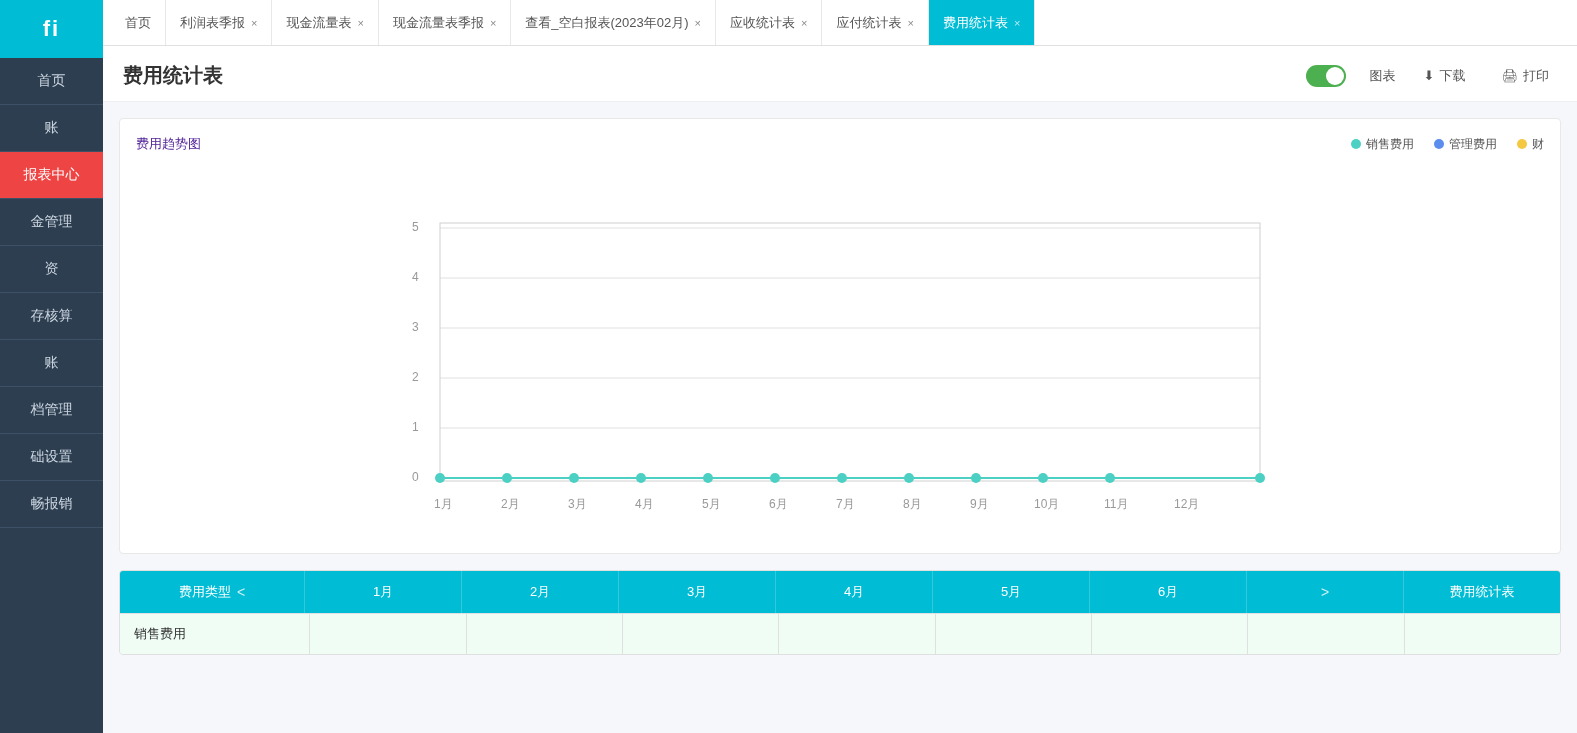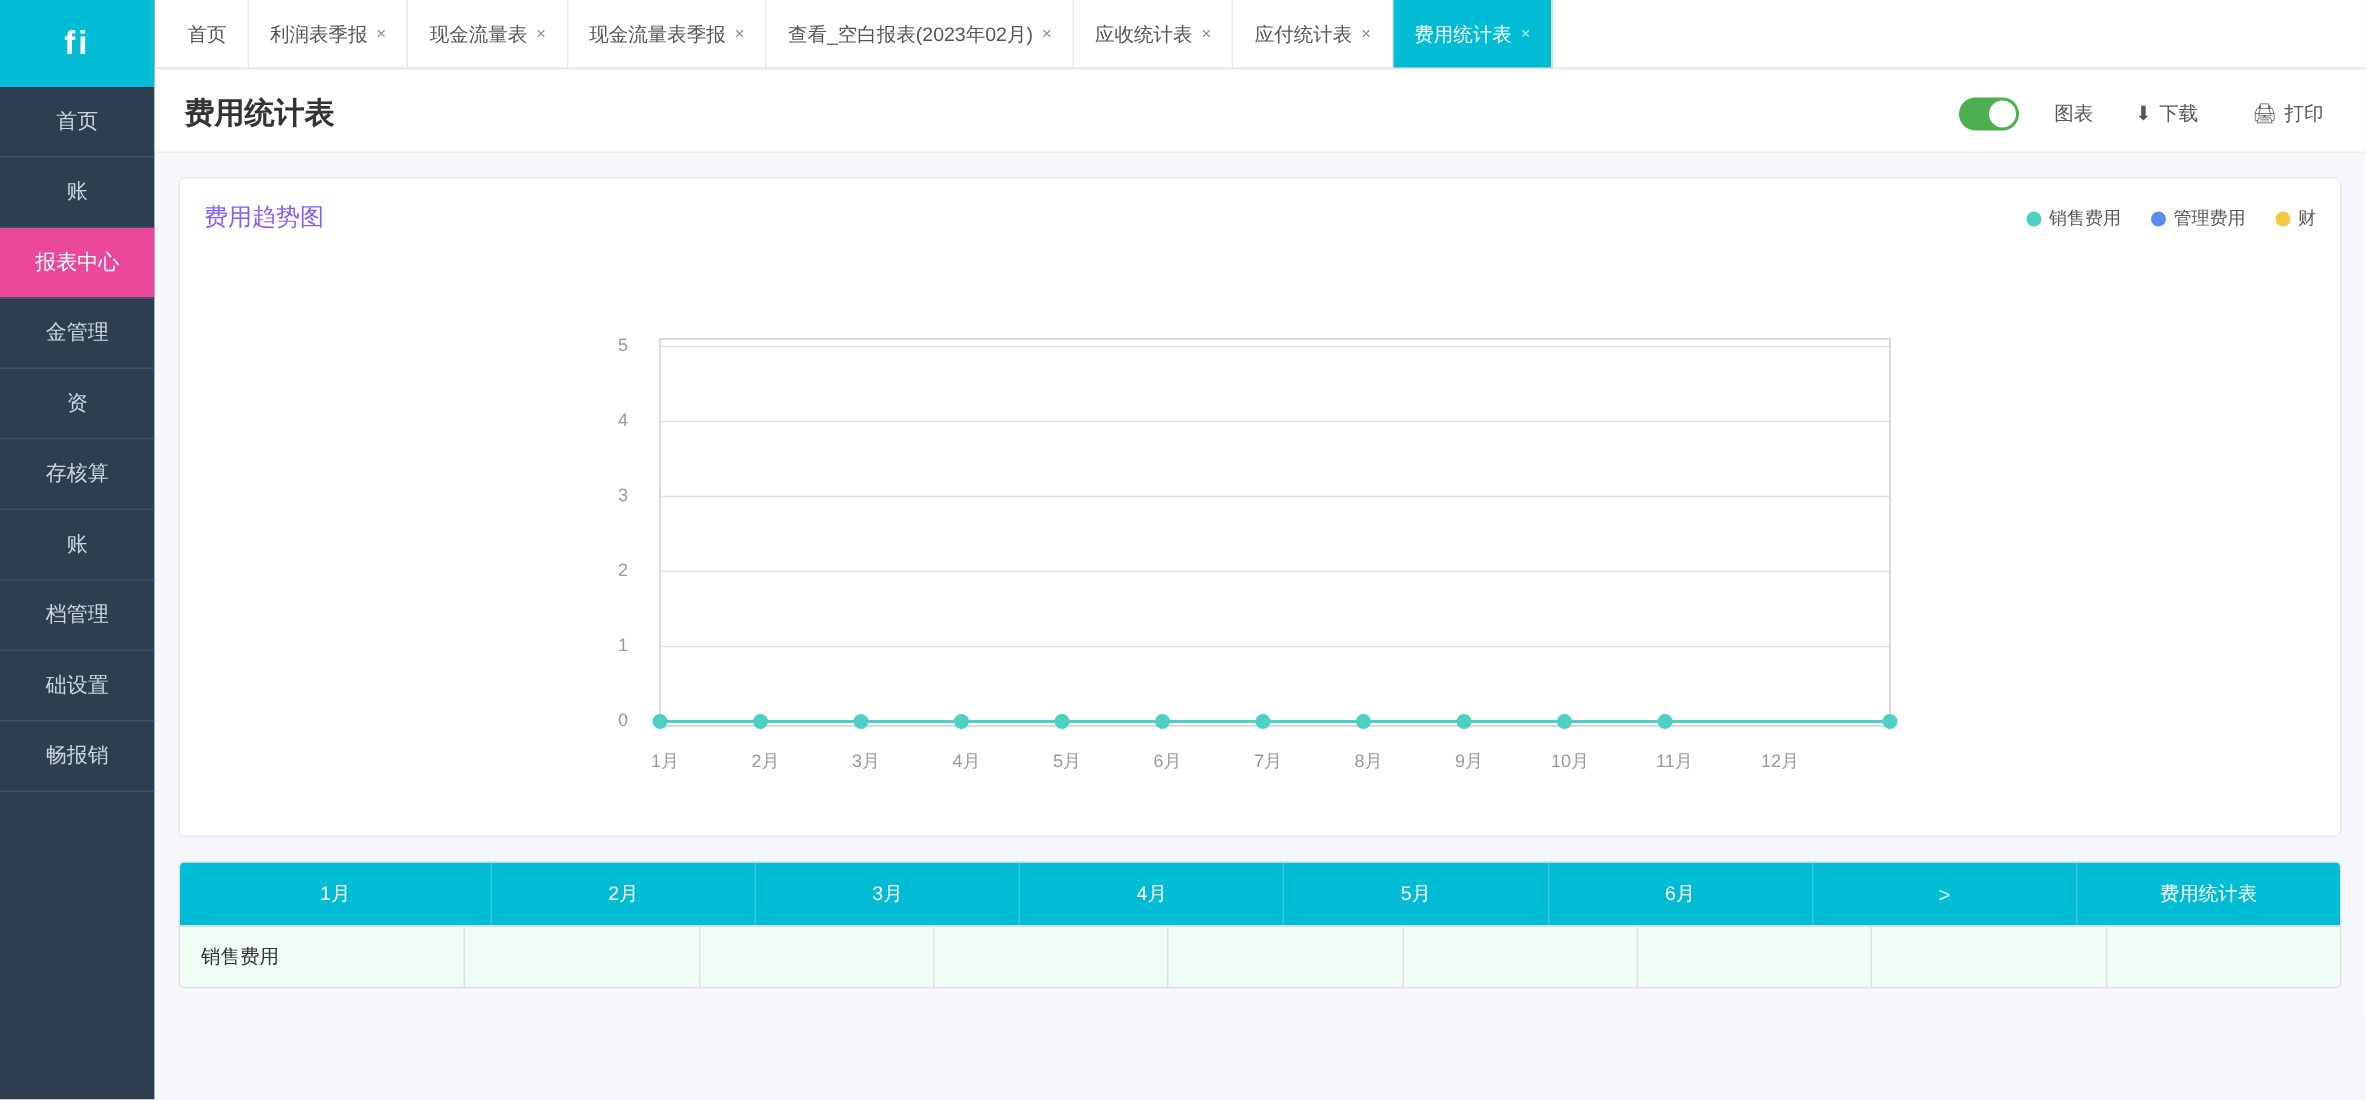--- a/index.html
+++ b/index.html
@@ -25,21 +25,21 @@
       letter-spacing: 2px;
     }
     .sidebar-item {
       color: #cdd6e0;
       font-size: 14px;
       padding: 14px 0;
       text-align: center;
       cursor: pointer;
       border-bottom: 1px solid #3d5166;
     }
-    .sidebar-item.active { background: #ec4899; color: #fff; }
+    .sidebar-item.active { background: #ef4444; color: #fff; }
 
     
     .main {
       flex: 1;
       display: flex;
       flex-direction: column;
       height: 100%;
       overflow: hidden;
     }
 
@@ -145,22 +145,22 @@
       border-radius: 4px;
       padding: 16px;
     }
     .chart-header {
       display: flex;
       justify-content: space-between;
       align-items: center;
       margin-bottom: 10px;
     }
     .chart-title {
-      font-size: 16px;
-      color: #8b5cf6;
+      font-size: 13px;
+      color: #4c1d95;
     }
     .chart-legend {
       display: flex;
       gap: 20px;
       align-items: center;
     }
     .legend-item {
       display: flex;
       align-items: center;
       gap: 5px;
@@ -362,20 +362,24 @@
           <text x="644" y="345" font-size="12" fill="#999">10月</text>
           <text x="714" y="345" font-size="12" fill="#999">11月</text>
           <text x="784" y="345" font-size="12" fill="#999">12月</text>
         </svg>
       </div>
     </div>
 
     <div class="table-section">
 
       <div class="table-header-row">
+        <div class="th-cell">
+          <span>费用类型</span>
+          <span class="nav-arrow">&lt;</span>
+        </div>
         <div class="th-cell">1月</div>
         <div class="th-cell">2月</div>
         <div class="th-cell">3月</div>
         <div class="th-cell">4月</div>
         <div class="th-cell">5月</div>
         <div class="th-cell">6月</div>
         <div class="th-cell">
           <span class="nav-arrow">&gt;</span>
         </div>
         <div class="th-cell">费用统计表</div>

